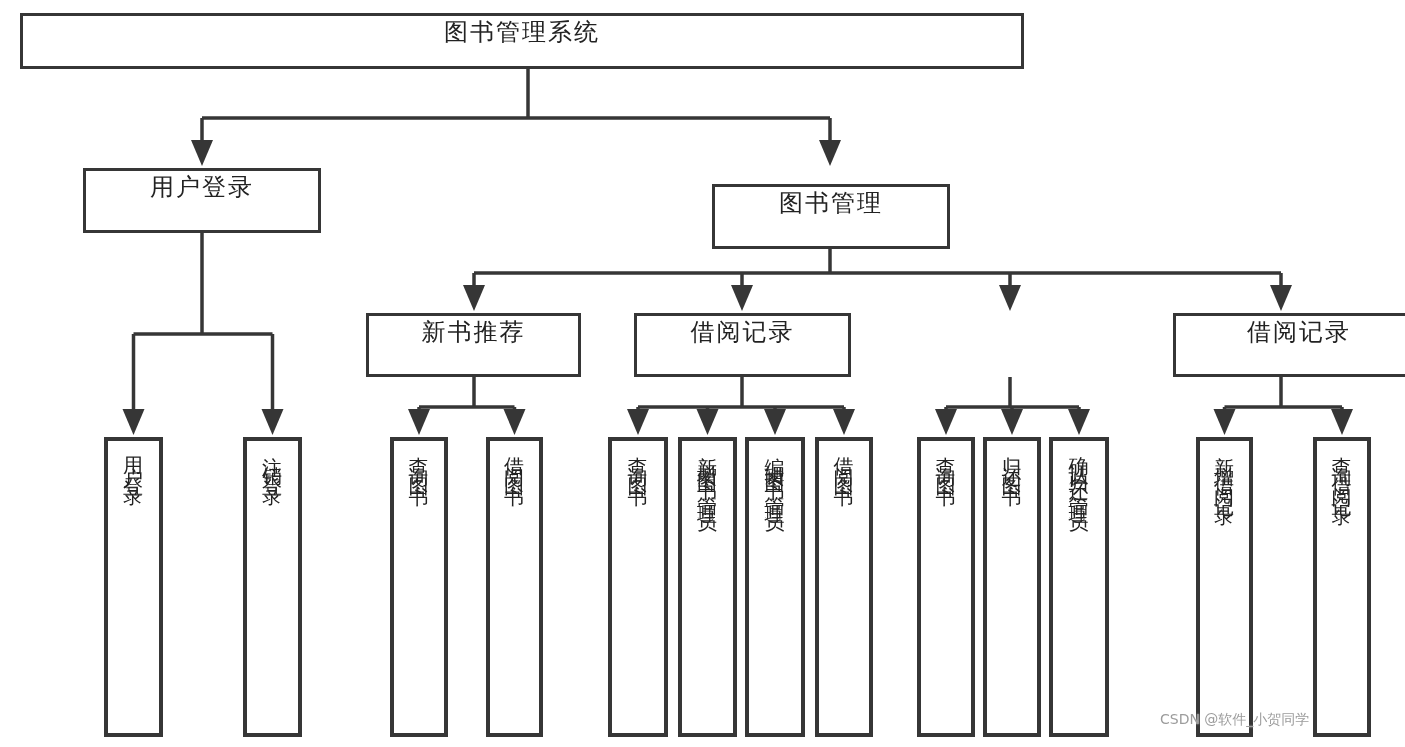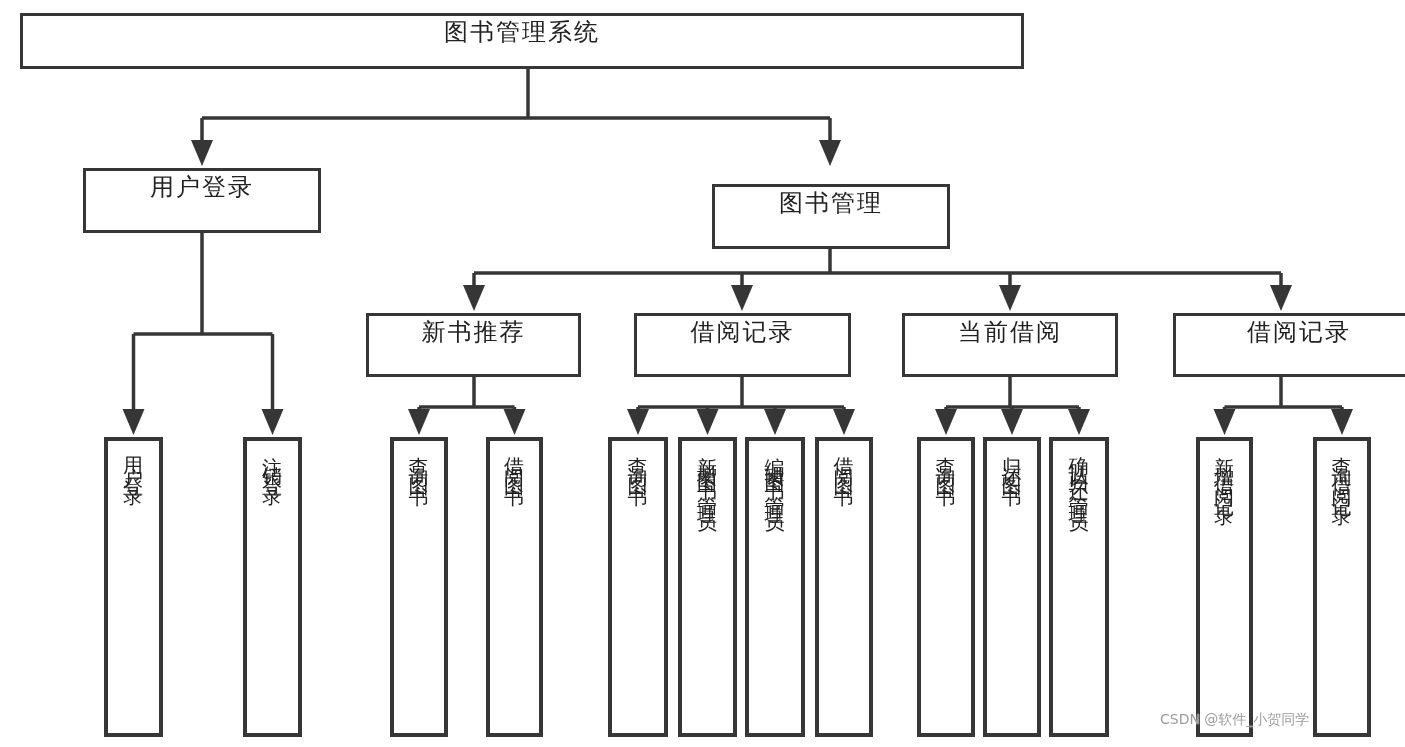--- a/index.html
+++ b/index.html
@@ -165,23 +165,20 @@
   <div class="node hbox" style="left:712px; top:168px; width:238px; height:65px;margin-top:16px;">
     <span>图书管理</span>
   </div>
 
   <div class="node hbox" style="left:366px; top:313px; width:215px; height:64px;">
     <span>新书推荐</span>
   </div>
   <div class="node hbox" style="left:634px; top:313px; width:217px; height:64px;">
     <span>借阅记录</span>
   </div>
-  <div class="node hbox" style="left:902px; top:313px; width:216px; height:64px;">
-    <span>当前借阅</span>
-  </div>
   <div class="node hbox" style="left:1173px; top:313px; width:252px; height:64px;">
     <span>借阅记录</span>
   </div>
 
   <div class="node vbox" style="left:104px; top:437px; width:59px; height:300px;">
     <span class="vtext">用户登录</span>
   </div>
   <div class="node vbox" style="left:243px; top:437px; width:59px; height:300px;">
     <span class="vtext">注销登录</span>
   </div>

